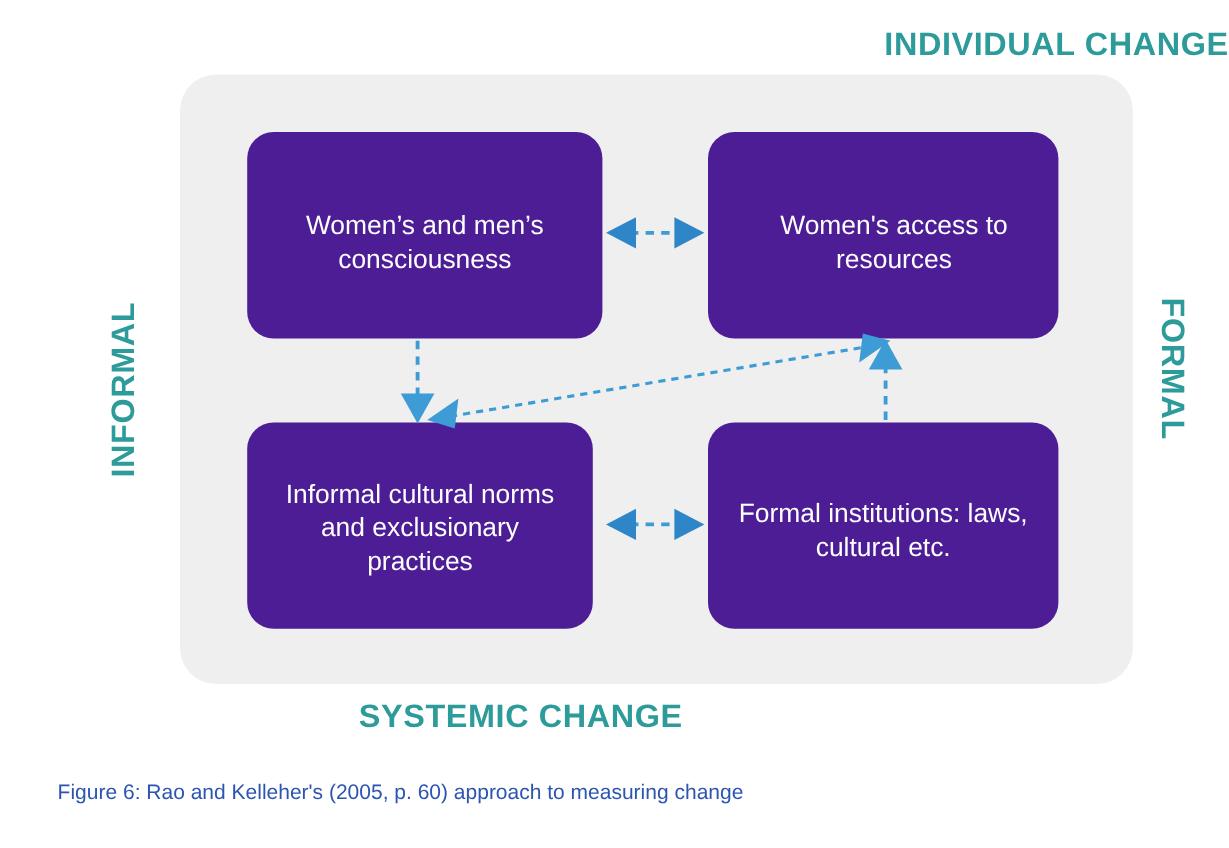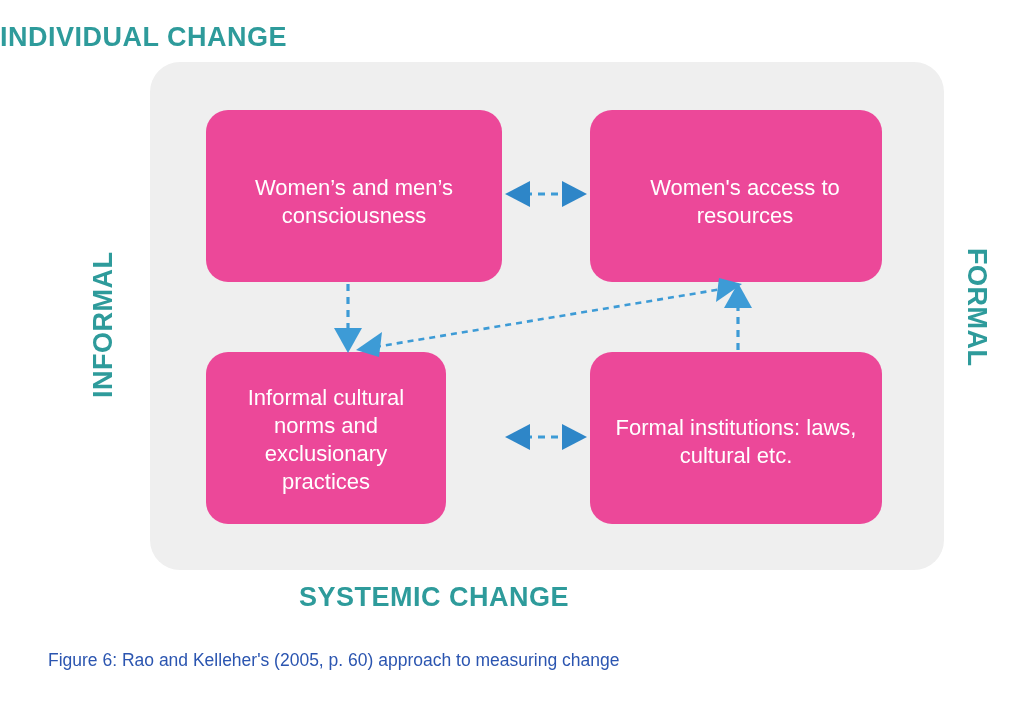--- a/index.html
+++ b/index.html
@@ -22,21 +22,21 @@
     color: #2E9B9B;
     font-weight: bold;
     letter-spacing: 0.5px;
     white-space: nowrap;
     font-family: "Liberation Sans", sans-serif;
   }
   #label-individual-change {
     top: 22px;
     left: 0;
     width: 1024px;
-    text-align: left;
+    text-align: right;
     font-size: 27px;
   }
   #label-systemic-change {
     top: 582px;
     left: 0;
     width: 868px;
     text-align: center;
     font-size: 27px;
   }
   #label-informal {
@@ -62,35 +62,35 @@
     top: 62px;
     width: 794px;
     height: 508px;
     background: #EFEFEF;
     border-radius: 30px;
   }
 
   
   .node {
     position: absolute;
-    background: #ec4899;
+    background: #4c1d95;
     border-radius: 22px;
     color: #ffffff;
     display: flex;
     align-items: center;
     justify-content: center;
     text-align: center;
     font-size: 22px;
     line-height: 1.28;
     padding: 0 18px;
     box-sizing: border-box;
   }
   #node-consciousness   { left: 206px; top: 110px; width: 296px; height: 172px; }
   #node-access          { left: 590px; top: 110px; width: 292px; height: 172px; padding-left: 36px; }
-  #node-informal-norms  { left: 206px; top: 352px; width: 240px; height: 172px; }
+  #node-informal-norms  { left: 206px; top: 352px; width: 288px; height: 172px; }
   #node-formal-inst     { left: 590px; top: 352px; width: 292px; height: 172px; }
 
   
   #node-consciousness .node-text  { transform: translateY(6px); }
   #node-access .node-text         { transform: translateY(6px); }
   #node-informal-norms .node-text { transform: translateY(2px); }
   #node-formal-inst .node-text    { transform: translateY(4px); }
 
   
   #arrows {

